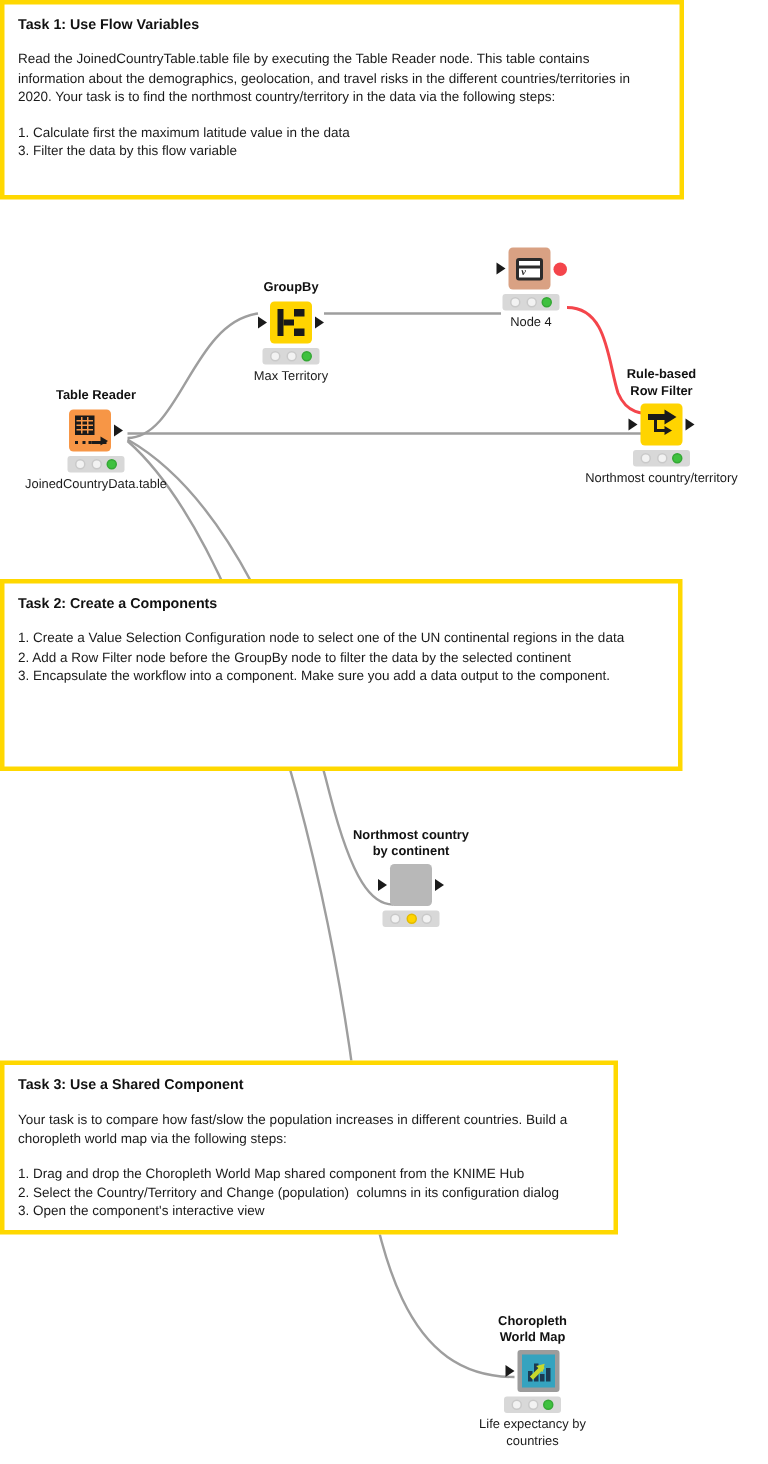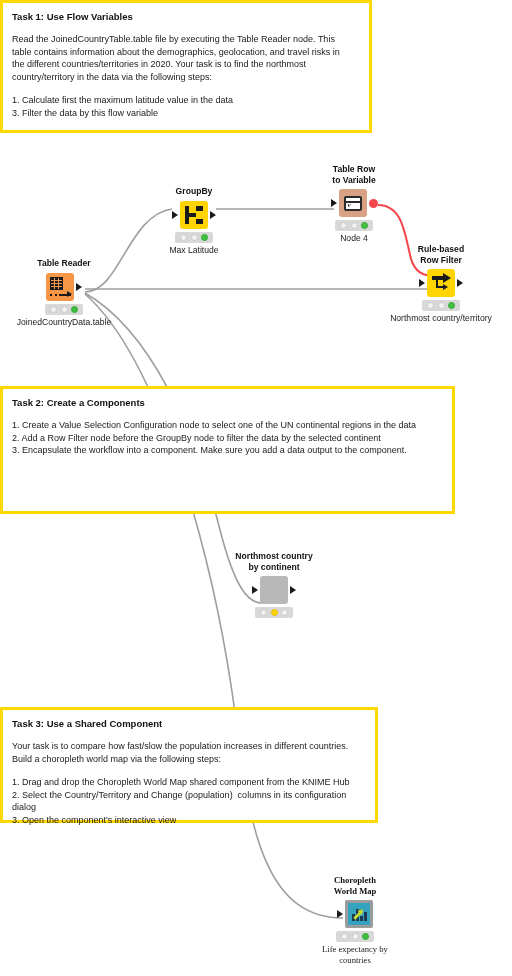--- a/index.html
+++ b/index.html
@@ -37,23 +37,23 @@
     margin: 0 14px 11px 0;
     color: #1a1a1a;
   }
   .annot-steps {
     font-size: 9px;
     line-height: 12.6px;
     margin: 0;
   }
   .annot-step { display: block; white-space: pre-wrap; }
 
-  #task1-box { left: 0px;  top: 0px;   width: 372px; height: 133px; }
+  #task1-box { left: 0px;  top: 0px;   width: 456px; height: 133px; }
   #task2-box { left: 0px;  top: 386px; width: 455px; height: 128px; }
-  #task3-box { left: 0px;  top: 707px; width: 378px; height: 116px; }
+  #task3-box { left: 0px;  top: 707px; width: 412px; height: 116px; }
 
   
   #wires {
     position: absolute;
     left: 0; top: 0;
     width: 512px; height: 976px;
     pointer-events: none;
   }
 
   
@@ -138,21 +138,21 @@
     white-space: pre-line;
   }
   .node-sub.wide { width: 150px; margin-left: -27px; }
 
   
   #node-table-reader { left: 64px;  top: 258px; }
   #node-groupby      { left: 194px; top: 186px; }
   #node-row2var      { left: 354px; top: 164px; }
   #node-rulefilter   { left: 441px; top: 244px; }
   #node-component    { left: 274px; top: 551px; }
-  #node-choropleth   { left: 355px; top: 875px; font-family: Liberation Serif, serif; }
+  #node-choropleth   { left: 355px; top: 875px; }
 
   
   .glyph-grid {
     width: 13px; height: 13px;
     background: #1a1a1a;
     position: relative;
     margin-bottom: 1px;
   }
   .glyph-grid::before {
     content:"";
@@ -303,26 +303,24 @@
           <span class="b4"></span>
       </div>
     </div>
     <div class="port out"></div>
   </div>
   <div class="status">
     <span class="led"></span>
     <span class="led"></span>
     <span class="led green"></span>
   </div>
-  <div class="node-sub">Max Latitude</div>
+  <div class="node-sub">Max Territory</div>
 </div>
 
 <div class="node" id="node-row2var">
-  <div class="node-title">Table Row
-to Variable</div>
   <div class="node-body-row">
     <div class="port in"></div>
     <div class="node-icon tan">
       <div class="glyph-r2v">
           <span class="v">v</span>
         </div>
     </div>
     <div class="port-var out"></div>
   </div>
   <div class="status">

